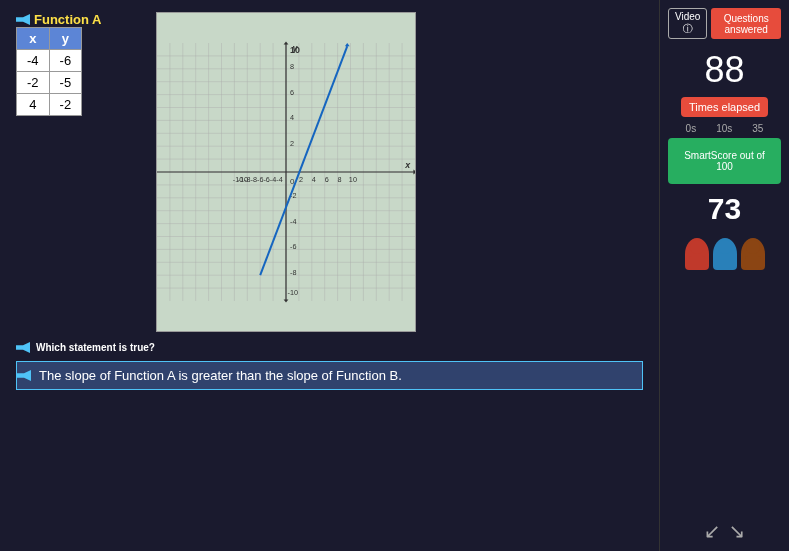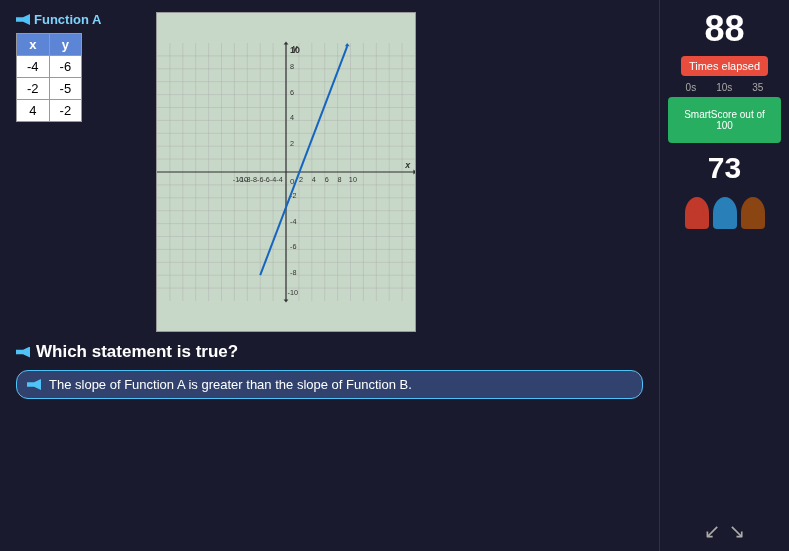--- a/index.html
+++ b/index.html
@@ -49,22 +49,22 @@
 
     .function-a-section {
       min-width: 120px;
     }
 
     .function-label {
       display: flex;
       align-items: center;
       font-size: 13px;
       font-weight: bold;
-      color: #7dd3fc;
-      margin-bottom: 6px;
+      color: #fde047;
+      margin-bottom: 0;
     }
 
     .function-table {
       border-collapse: collapse;
       background: white;
       color: black;
     }
 
     .function-table th, .function-table td {
       border: 1px solid #999;
@@ -100,31 +100,31 @@
       margin-top: 8px;
     }
 
     .question-row {
       display: flex;
       align-items: center;
       margin-bottom: 8px;
     }
 
     .question-text {
-      font-size: 17px;
+      font-size: 10px;
       font-weight: bold;
       color: white;
     }
 
     .answer-option {
       display: flex;
       align-items: center;
       margin-bottom: 8px;
-      padding: 6px 10px;
-      border-radius: 12px;
+      padding: 6px 0;
+      border-radius: 0;
       cursor: pointer;
     }
 
     .answer-option.selected {
       background: rgba(100, 160, 255, 0.3);
       border: 1px solid #4fc3f7;
     }
 
     .answer-option.unselected {
       background: transparent;
@@ -169,21 +169,21 @@
       border: none;
       color: white;
       padding: 2px 6px;
       font-size: 10px;
       border-radius: 3px;
       cursor: pointer;
     }
 
     .score-display {
       font-size: 36px;
-      font-weight: bold;
+      font-weight: normal;
       color: white;
       margin-bottom: 6px;
     }
 
     .timer-btn {
       background: #e74c3c;
       color: white;
       border: none;
       padding: 4px 8px;
       border-radius: 4px;
@@ -393,20 +393,24 @@
       <span class="answer-text">The slope of Function A is greater than the slope of Function B.</span>
     </div>
 
     <div class="answer-option unselected">
       <span style="display:inline-block;width:14px;height:11px;margin-right:8px;"></span>
     </div>
   </div>
 </div>
 
 <div class="sidebar">
+  <div class="top-buttons">
+    <button class="video-btn">Video ⓘ</button>
+    <button class="questions-btn">Questions answered</button>
+  </div>
 
   <div class="score-display">88</div>
 
   <button class="timer-btn">Times elapsed</button>
 
   <div class="of-row">
     <span class="of-val">0s</span>
     <span class="of-val">10s</span>
     <span class="of-val">35</span>
   </div>

